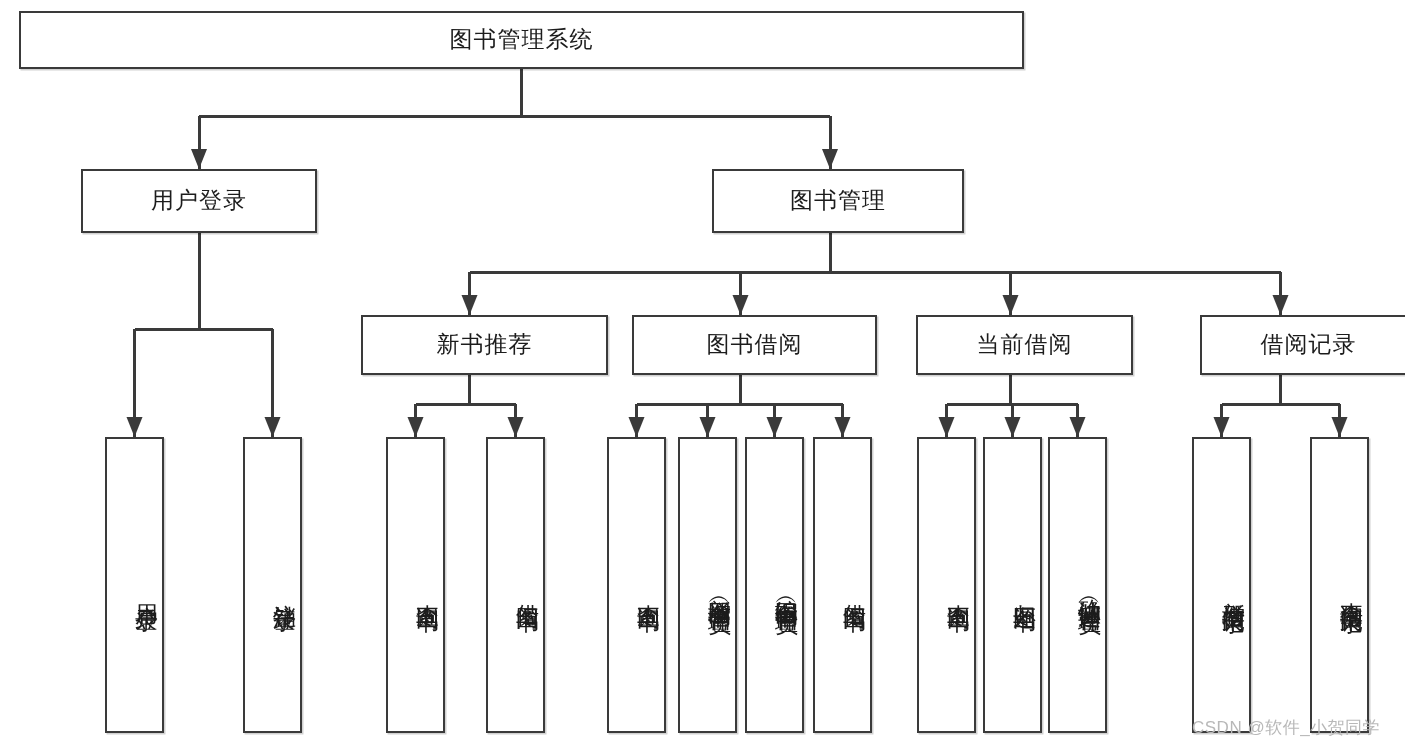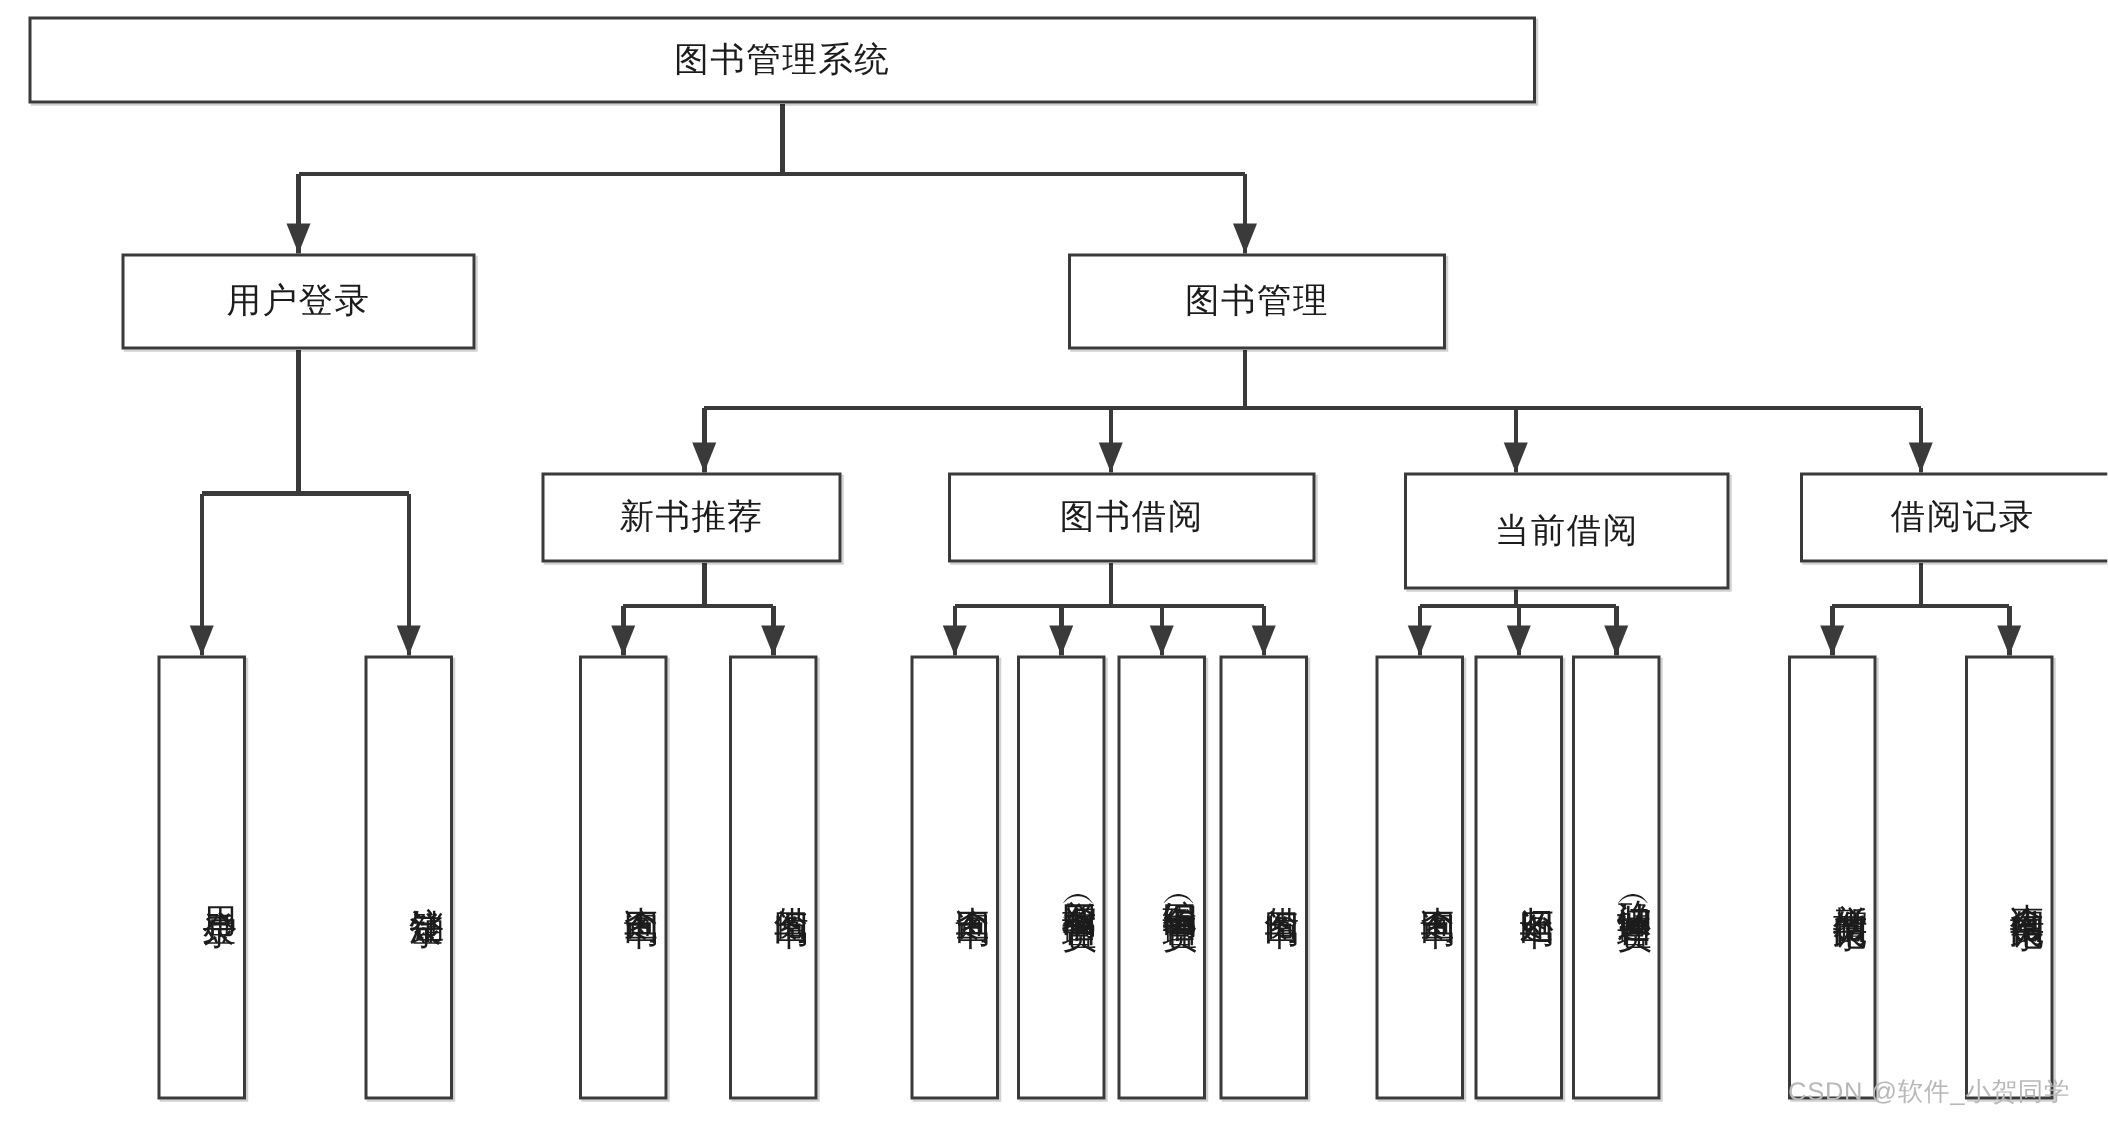--- a/index.html
+++ b/index.html
@@ -126,27 +126,27 @@
   <div id="node-layer">
       <div class="node horiz" id="node-root" style="left: 19px; top: 11px; width: 1005px; height: 58px;">
         <span class="htext">图书管理系统</span>
       </div>
       <div class="node horiz" id="node-user-login" style="left: 81px; top: 169px; width: 236px; height: 64px;">
         <span class="htext">用户登录</span>
       </div>
       <div class="node horiz" id="node-book-manage" style="left: 712px; top: 169px; width: 252px; height: 64px;">
         <span class="htext">图书管理</span>
       </div>
-      <div class="node horiz" id="node-new-book-rec" style="left: 361px; top: 315px; width: 200px; height: 60px;">
+      <div class="node horiz" id="node-new-book-rec" style="left: 361px; top: 315px; width: 247px; height: 60px;">
         <span class="htext">新书推荐</span>
       </div>
       <div class="node horiz" id="node-book-borrow" style="left: 632px; top: 315px; width: 245px; height: 60px;">
         <span class="htext">图书借阅</span>
       </div>
-      <div class="node horiz" id="node-current-borrow" style="left: 936px; top: 315px; width: 217px; height: 78px;">
+      <div class="node horiz" id="node-current-borrow" style="left: 916px; top: 315px; width: 217px; height: 60px;">
         <span class="htext">当前借阅</span>
       </div>
       <div class="node horiz" id="node-borrow-record" style="left: 1172px; top: 315px; width: 217px; height: 60px; margin-left: 28px;">
         <span class="htext">借阅记录</span>
       </div>
       <div class="node vert" id="node-leaf-user-login" style="left: 105px; top: 437px; width: 59px; height: 296px;">
         <span class="vtext">用户登录</span>
       </div>
       <div class="node vert" id="node-leaf-user-logout" style="left: 243px; top: 437px; width: 59px; height: 296px;">
         <span class="vtext">注销登录</span>

